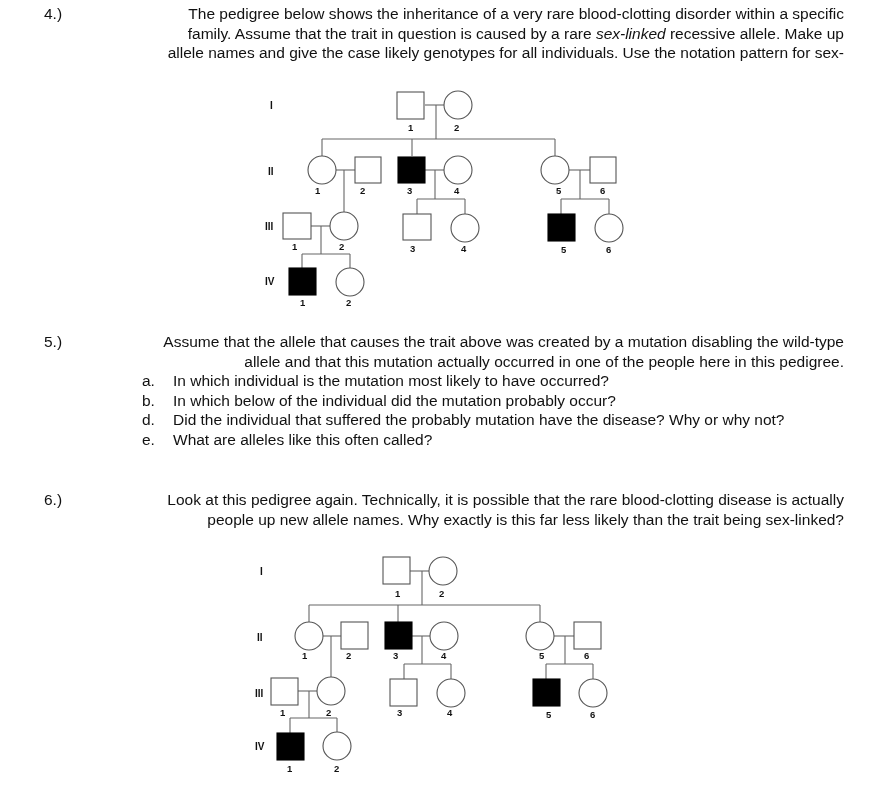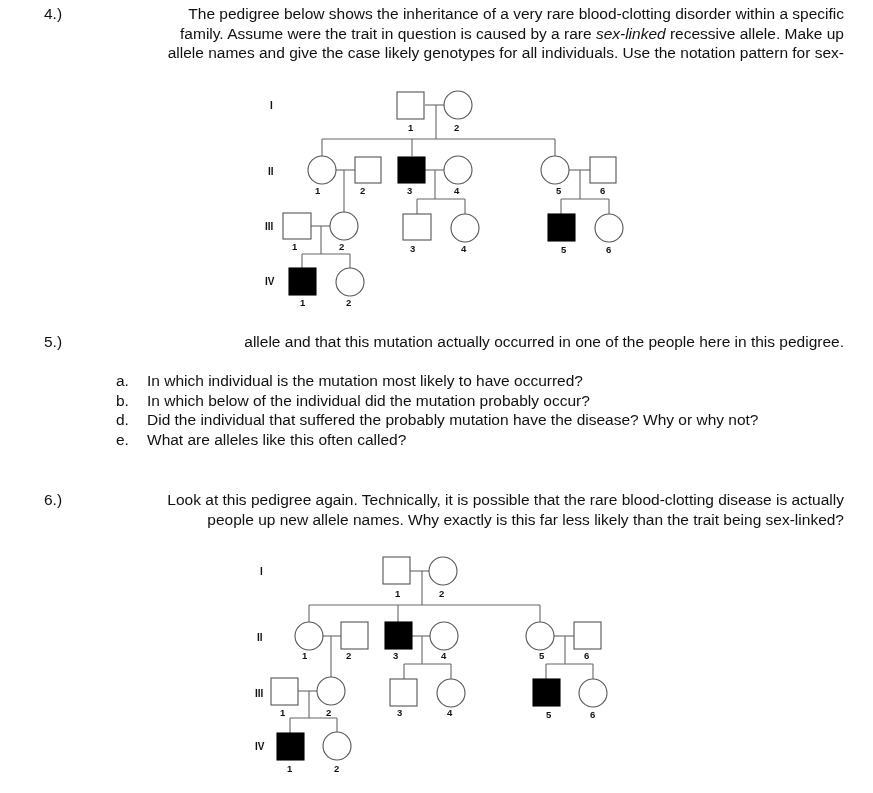--- a/index.html
+++ b/index.html
@@ -2,38 +2,38 @@
 <html><head>
 <meta charset="utf-8">
 <style>
   html, body { margin:0; padding:0; background:#ffffff; }
   body { width:873px; height:793px; position:relative; overflow:hidden;
          font-family:"Liberation Sans", sans-serif; color:#111; }
   .q { position:absolute; left:44px; width:800px; font-size:15.5px; line-height:19.6px; }
   .q .num { position:absolute; left:0; top:0; }
   .q .body { margin-left:20px;text-align:right; }
   .q .line { white-space:nowrap; display:block; }
-  .sub { position:absolute; left:116px; font-size:15.5px; line-height:19.6px; }
+  .sub { position:absolute; left:142px; font-size:15.5px; line-height:19.6px; }
   .sub .item { display:block; white-space:nowrap; }
   .sub .letter { display:inline-block; width:31px; }
   svg.ped { position:absolute; left:0; }
   svg text { font-family:"Liberation Sans", sans-serif; font-weight:bold; font-size:9.5px; fill:#111; }
   svg .gen { font-size:10px; }
   .shape { stroke:#555; stroke-width:1.1; fill:#fff; }
   .aff { fill:#000; stroke:#000; }
   .ln { stroke:#666; stroke-width:1.1; fill:none; }
 </style>
 </head>
 <body>
 
 <div class="q" style="top:4px;">
   <span class="num">4.)</span>
   <div class="body">
     <span class="line">The pedigree below shows the inheritance of a very rare blood-clotting disorder within a specific</span>
-    <span class="line"><span>family. Assume were the trait in question is caused by a rare </span><em>sex-linked</em><span> recessive allele. Make up</span></span>
+    <span class="line"><span>family. Assume that the trait in question is caused by a rare </span><em>sex-linked</em><span> recessive allele. Make up</span></span>
     <span class="line">allele names and give the case likely genotypes for all individuals. Use the notation pattern for sex-</span>
   </div>
 </div>
 
 <svg class="ped" style="top:0;" width="873" height="320" viewBox="0 0 873 320">
 
   <text class="gen" x="270" y="109">I</text>
   <text class="gen" x="268" y="175">II</text>
   <text class="gen" x="265" y="230">III</text>
   <text class="gen" x="265" y="285">IV</text>
@@ -97,20 +97,21 @@
 
   <rect class="shape aff" x="289" y="268" width="27" height="27"></rect>
   <circle class="shape" cx="350" cy="282" r="14"></circle>
   <text x="300" y="306">1</text>
   <text x="346" y="306">2</text>
 </svg>
 
 <div class="q" style="top:332px;">
   <span class="num">5.)</span>
   <div class="body">
+    <span class="line">Assume that the allele that causes the trait above was created by a mutation disabling the wild-type</span>
     <span class="line">allele and that this mutation actually occurred in one of the people here in this pedigree.</span>
   </div>
 </div>
 <div class="sub" style="top:371px;">
   <span class="item"><span class="letter">a.</span><span>In which individual is the mutation most likely to have occurred?</span></span>
   <span class="item"><span class="letter">b.</span><span>In which below of the individual did the mutation probably occur?</span></span>
   <span class="item"><span class="letter">d.</span><span>Did the individual that suffered the probably mutation have the disease? Why or why not?</span></span>
   <span class="item"><span class="letter">e.</span><span>What are alleles like this often called?</span></span>
 </div>
 

